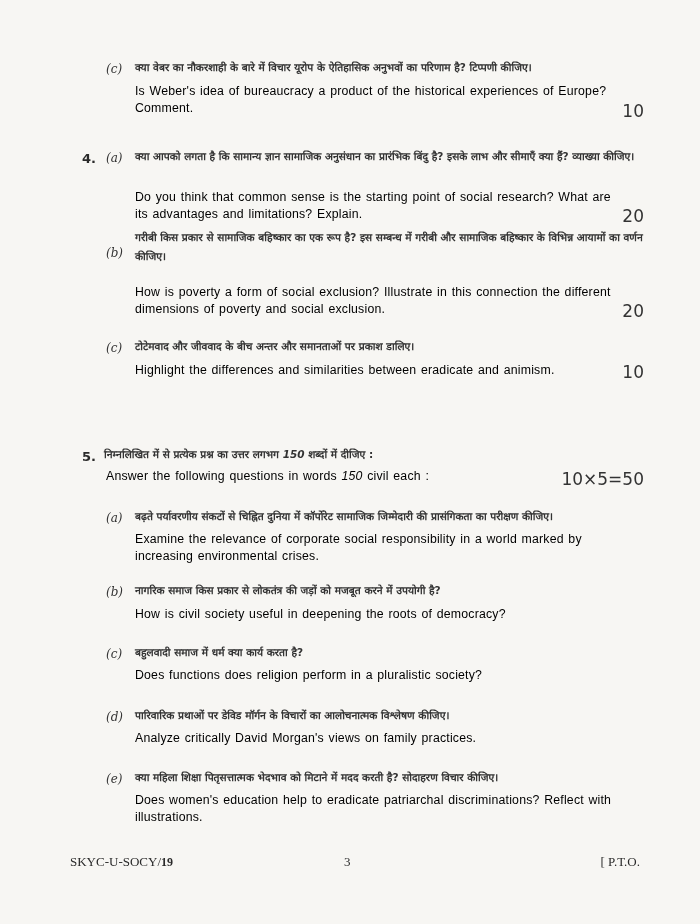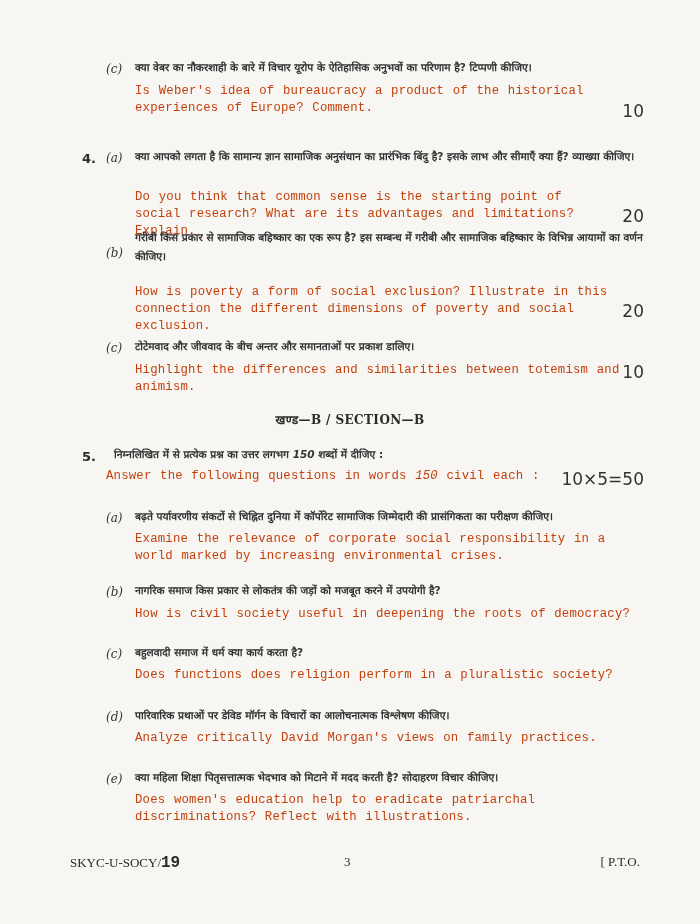--- a/index.html
+++ b/index.html
@@ -20,34 +20,34 @@
     .sub {
       position: absolute; left: 106px;
       font-family: "DejaVu Serif", serif; font-style: italic; font-size: 12px; color: #333;
     }
     .hi {
       position: absolute; left: 135px; width: 510px;
       font-family: "DejaVu Sans", sans-serif; font-size: 10.5px; line-height: 19px; color: #333; font-weight: bold;
     }
     .en {
       position: absolute; left: 135px; width: 480px;
-      font-family: Liberation Mono, monospace; font-size: 12.3px; line-height: 17px;
-      color: #c2410c; letter-spacing: 0.2px; word-spacing: 1px;
+      font-family: Liberation Sans, sans-serif; font-size: 12.3px; line-height: 17px;
+      color: #000000; letter-spacing: 0.2px; word-spacing: 1px;
     }
     .marks {
       position: absolute; right: 56px;
       font-family: "DejaVu Sans", sans-serif; font-size: 17px; color: #333;
     }
     .section {
       position: absolute; top: 411px; left: 0; width: 700px; text-align: center;
       font-family: "DejaVu Serif", serif; font-weight: bold; font-size: 12px; letter-spacing: 0.4px;
     }
     .footer { position: absolute; top: 854px; font-family: "Liberation Serif", serif; font-size: 13px; }
     .f-code { left: 70px; }
-    .f-code b { font-family: Liberation Mono, monospace; font-size: 16px; }
+    .f-code b { font-family: Liberation Serif, serif; font-size: 12px; }
     .f-page { left: 344px; }
     .f-pto { right: 60px; margin-left: 21px; }
     i.num { font-style: italic; }
   </style>
 </head>
 <body>
 
 <div class="page">
 
   <div class="q">
@@ -68,29 +68,28 @@
   <div class="q">
     <span class="sub" style="top:246px">(b)</span>
     <div class="hi" style="top:228px">गरीबी किस प्रकार से सामाजिक बहिष्कार का एक रूप है? इस सम्बन्ध में गरीबी और सामाजिक बहिष्कार के विभिन्न आयामों का वर्णन कीजिए।</div>
     <div class="en" style="top:284px">How is poverty a form of social exclusion? Illustrate in this connection the different dimensions of poverty and social exclusion.</div>
     <span class="marks" style="top:301px">20</span>
   </div>
 
   <div class="q">
     <span class="sub" style="top:341px">(c)</span>
     <div class="hi" style="top:337px">टोटेमवाद और जीववाद के बीच अन्तर और समानताओं पर प्रकाश डालिए।</div>
-    <div class="en" style="top:362px; width:500px">Highlight the differences and similarities between totemism and animism.</div>
+    <div class="en" style="top:362px; width:500px">Highlight the differences and similarities between eradicate and animism.</div>
     <span class="marks" style="top:362px">10</span>
   </div>
 
-  <div class="section">खण्ड—B / SECTION—B</div>
 
   <div class="q">
     <span class="qnum" style="top:449px">5.</span>
-    <div class="hi" style="top:445px; left:114px"><span>निम्नलिखित में से प्रत्येक प्रश्न का उत्तर लगभग </span><i class="num">150</i><span> शब्दों में दीजिए :</span></div>
+    <div class="hi" style="top:445px; left:104px"><span>निम्नलिखित में से प्रत्येक प्रश्न का उत्तर लगभग </span><i class="num">150</i><span> शब्दों में दीजिए :</span></div>
     <div class="en" style="top:468px; left:106px"><span>Answer the following questions in words </span><i class="num">150</i><span> civil each :</span></div>
     <span class="marks" style="top:469px">10×5=50</span>
   </div>
 
   <div class="q">
     <span class="sub" style="top:511px">(a)</span>
     <div class="hi" style="top:507px">बढ़ते पर्यावरणीय संकटों से चिह्नित दुनिया में कॉर्पोरेट सामाजिक जिम्मेदारी की प्रासंगिकता का परीक्षण कीजिए।</div>
     <div class="en" style="top:531px">Examine the relevance of corporate social responsibility in a world marked by increasing environmental crises.</div>
   </div>
 

